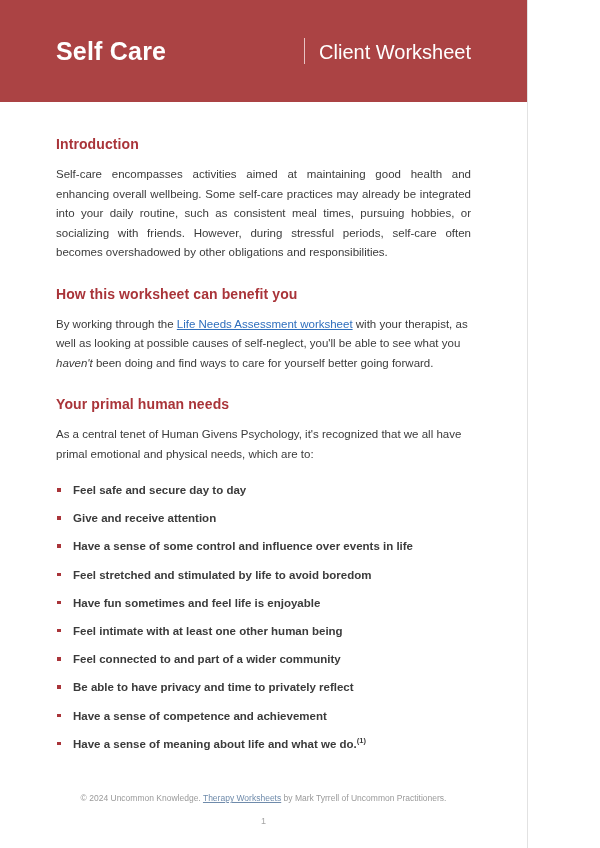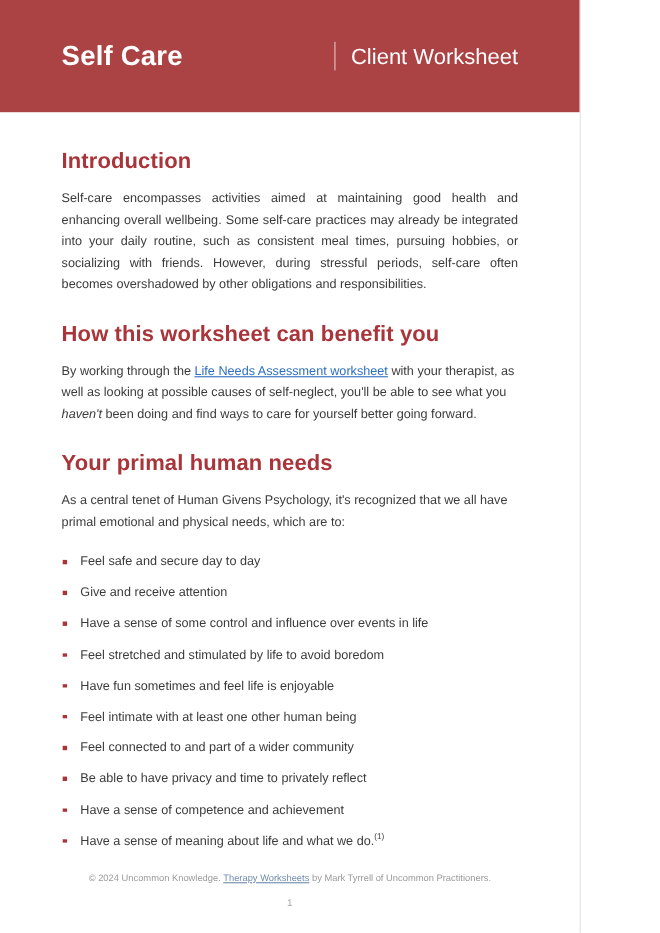--- a/index.html
+++ b/index.html
@@ -57,21 +57,21 @@
     font-weight: 300;
     white-space: nowrap;
   }
   
   .content {
     padding: 34px 56px 0 56px;
     box-sizing: border-box;
   }
   .section-heading {
     color: #a93439;
-    font-size: 20px;
+    font-size: 14px;
     font-weight: bold;
     margin: 0 0 13px 0;
     letter-spacing: 0.1px;
   }
   .section + .section {
     margin-top: 23px;
   }
   .body-text {
     font-size: 11.5px;
     line-height: 19.5px;
@@ -90,20 +90,21 @@
     color: #6f8bab;
     text-decoration: underline;
   }
   em {
   }
   
   .needs-list {
     list-style: none;
     margin: 18px 0 12px 0;
     padding: 0;
+    font-weight: bold;
   }
   .needs-list li {
     position: relative;
     padding-left: 17px;
     font-size: 11.5px;
     line-height: 16px;
     color: #3b3b3b;
     margin-bottom: 12.2px;
   }
   .needs-list li::before {

